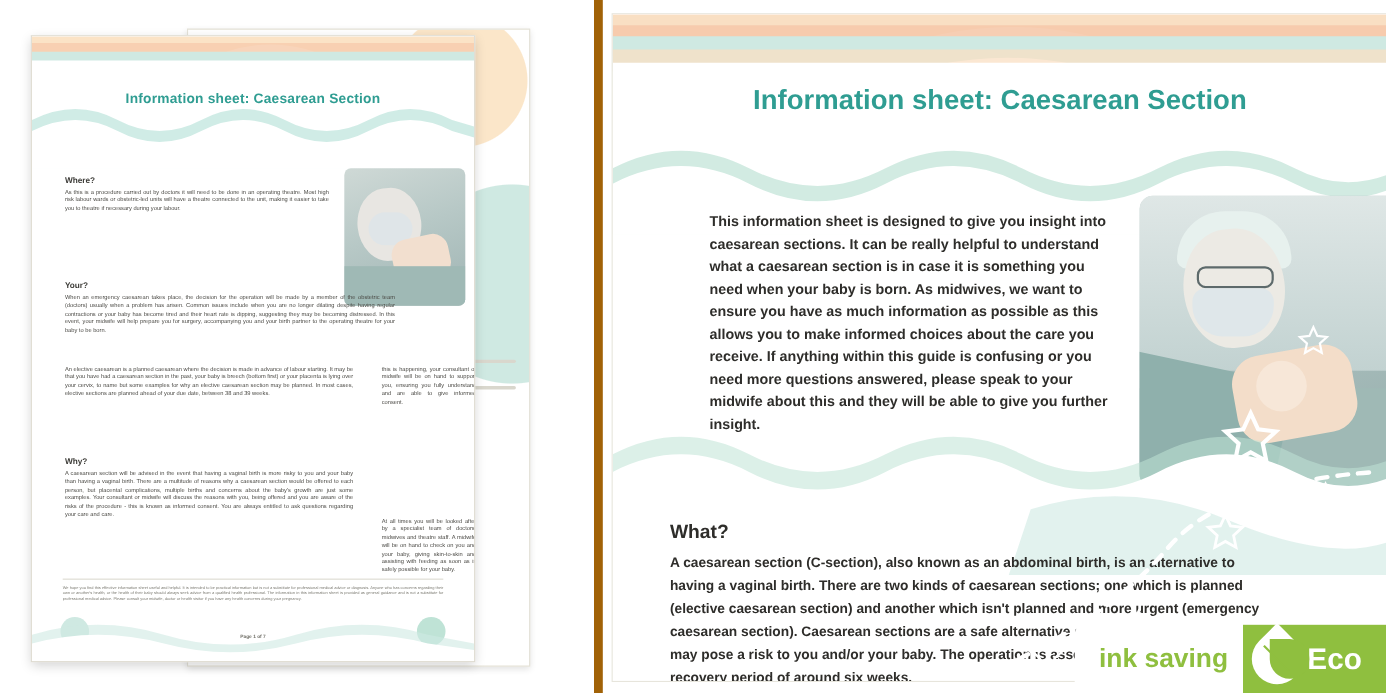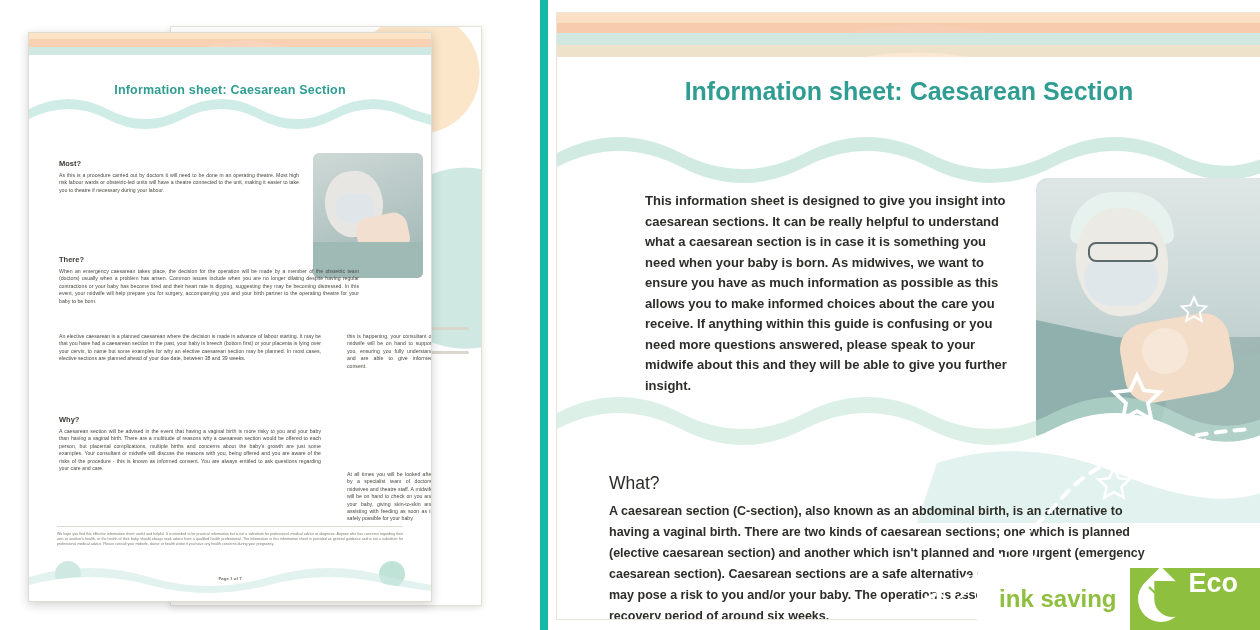--- a/index.html
+++ b/index.html
@@ -2,21 +2,21 @@
 <html><head>
 <meta charset="utf-8">
 <style>
   html,body{margin:0;padding:0;}
   body{
     width:1260px;height:630px;overflow:hidden;
     background:#ffffff;
     font-family:"Liberation Sans", sans-serif;
     position:relative;
   }
-  .stage{position:relative;width:1260px;height:630px;overflow:hidden;background:#14b8a6;}
+  .stage{position:relative;width:1260px;height:630px;overflow:hidden;background:#a16207;}
 
   
   .left-panel{
     position:absolute;left:0;top:0;width:540px;height:630px;overflow:hidden;
     background:#ffffff;
   }
   .sheet-back{
     position:absolute;left:170px;top:26px;width:310px;height:578px;
     background:#f6f5ef;border:1px solid #e4e2d8;
     box-shadow:0 2px 6px rgba(0,0,0,.12);
@@ -138,21 +138,21 @@
   }
   .big-photo .scrubs2{
     position:absolute;left:-20px;bottom:-10px;width:150px;height:120px;background:#8fb0ac;transform:rotate(12deg);
   }
 
   .big-body{
     position:absolute;left:52px;top:178px;width:372px;
     font-size:13px;line-height:20.5px;color:#2e2d2a;font-weight:bold;margin-left:36px;
   }
   .big-h2{
-    position:absolute;left:52px;top:460px;font-size:17.5px;font-weight:normal;color:#2e2d2a;
+    position:absolute;left:52px;top:460px;font-size:17.5px;font-weight:bold;color:#2e2d2a;
   }
   .big-body2{
     position:absolute;left:52px;top:488px;width:545px;
     font-size:12.5px;line-height:21px;color:#2e2d2a;font-weight:bold;
   }
 
   
   .star{position:absolute;color:#ffffff;}
   .star svg{display:block;}
 
@@ -160,21 +160,21 @@
   .eco-badge{
     position:absolute;right:0;bottom:0;display:flex;align-items:center;height:62px;
   }
   .eco-left{
     background:#ffffff;color:#8fbf3f;font-size:24px;font-weight:bold;
     padding:0 14px 0 22px;height:62px;display:flex;align-items:center;
     border-radius:8px 0 0 0;
   }
   .eco-right{
     background:#8fbf3f;color:#ffffff;font-size:27px;font-weight:bold;
-    padding:0 22px 0 58px;height:62px;display:flex;position:relative;
+    padding:0 22px 0 58px;height:62px;display:flex;align-items:center;position:relative;
   }
   .leaf{
     position:absolute;left:8px;top:8px;width:46px;height:46px;
     background:#ffffff;border-radius:50% 0 50% 50%;transform:rotate(-45deg);
   }
   .leaf:after{
     content:"";position:absolute;left:50%;top:6px;width:2px;height:32px;background:#8fbf3f;transform:translateX(-50%);
   }
   .leaf-inner{
     position:absolute;left:13px;top:13px;width:36px;height:36px;background:#8fbf3f;border-radius:50% 0 50% 50%;transform:rotate(-45deg);
@@ -213,26 +213,26 @@
       <div class="mini-title">Information sheet: Caesarean Section</div>
 
       <div class="mini-photo">
         <div class="mask"></div>
         <div class="mask2"></div>
         <div class="baby"></div>
         <div class="scrub"></div>
       </div>
 
       <div class="mini-sec" style="top:126px;width:240px;">
-        <div class="mini-h">Most?</div>
+        <div class="mini-h">Where?</div>
         <div class="mini-p blur">As this is a procedure carried out by doctors it will need to be done in an operating theatre. Most high risk labour wards or obstetric-led units will have a theatre connected to the unit, making it easier to take you to theatre if necessary during your labour.</div>
       </div>
 
       <div class="mini-sec" style="top:222px;width:300px;">
-        <div class="mini-h">There?</div>
+        <div class="mini-h">Your?</div>
         <div class="mini-p blur">When an emergency caesarean takes place, the decision for the operation will be made by a member of the obstetric team (doctors) usually when a problem has arisen. Common issues include when you are no longer dilating despite having regular contractions or your baby has become tired and their heart rate is dipping, suggesting they may be becoming distressed. In this event, your midwife will help prepare you for surgery, accompanying you and your birth partner to the operating theatre for your baby to be born.</div>
       </div>
 
       <div class="mini-sec" style="top:300px;width:262px;">
         <div class="mini-p blur">An elective caesarean is a planned caesarean where the decision is made in advance of labour starting. It may be that you have had a caesarean section in the past, your baby is breech (bottom first) or your placenta is lying over your cervix, to name but some examples for why an elective caesarean section may be planned. In most cases, elective sections are planned ahead of your due date, between 38 and 39 weeks.</div>
       </div>
 
       <div class="mini-sec" style="top:382px;width:262px;">
         <div class="mini-h">Why?</div>
         <div class="mini-p blur">A caesarean section will be advised in the event that having a vaginal birth is more risky to you and your baby than having a vaginal birth. There are a multitude of reasons why a caesarean section would be offered to each person, but placental complications, multiple births and concerns about the baby's growth are just some examples. Your consultant or midwife will discuss the reasons with you, being offered and you are aware of the risks of the procedure - this is known as informed consent. You are always entitled to ask questions regarding your care and care.</div>

